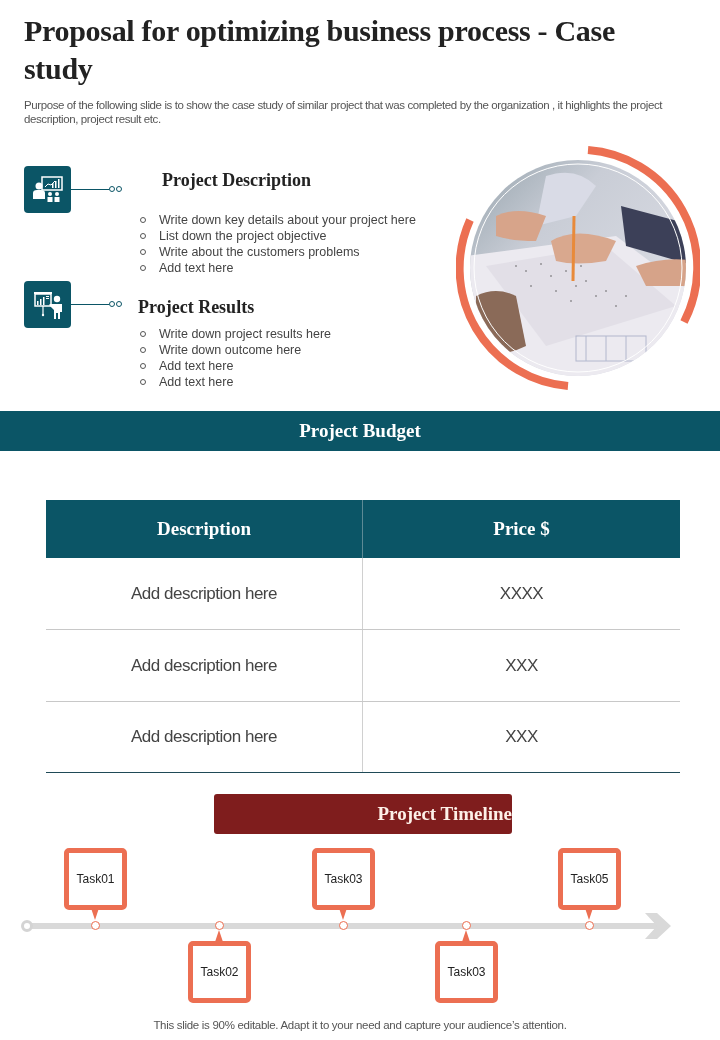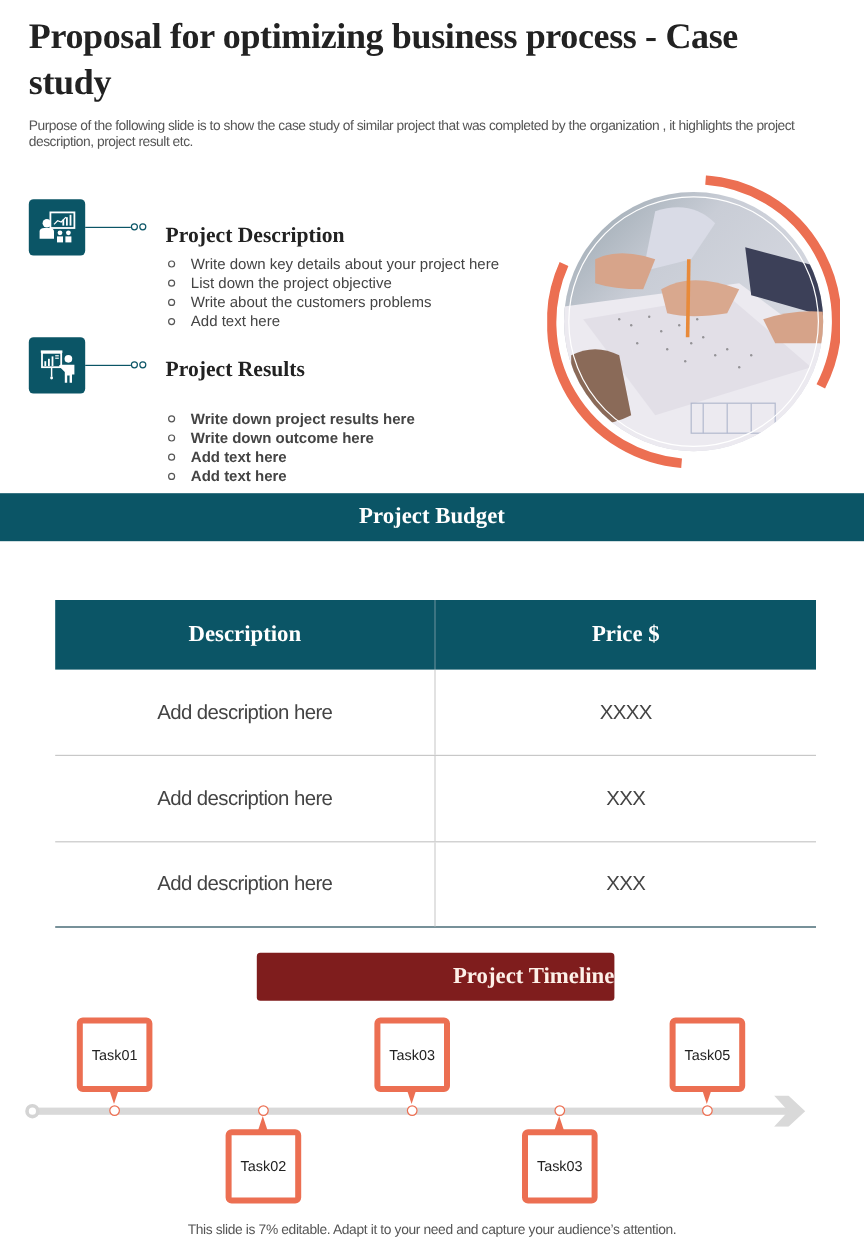--- a/index.html
+++ b/index.html
@@ -139,21 +139,21 @@
     <rect x="15.5" y="22" width="5" height="5" fill="#fff"></rect>
     <circle cx="25" cy="19" r="2" fill="#fff"></circle>
     <rect x="22.5" y="22" width="5" height="5" fill="#fff"></rect>
   </svg>
 </div>
 <div class="sec-connector" style="top:189px;"></div>
 <div class="sec-dots" style="top:186px;">
     <span></span>
     <span></span>
   </div>
-<div class="sec-title" style="top:186px;">Project Description</div>
+<div class="sec-title" style="top:170px;margin-left:24px;">Project Description</div>
 <ul class="sec-list" style="top:212px;">
   <li>
       <span class="bullet"></span>
       <span>Write down key details about your project here</span>
     </li>
   <li>
       <span class="bullet"></span>
       <span>List down the project objective</span>
     </li>
   <li>
@@ -180,21 +180,21 @@
     <circle cx="25" cy="9" r="3.2" fill="#fff"></circle>
     <path d="M20 14 L30 14 L30 22 L28 22 L28 29 L26 29 L26 23 L24 23 L24 29 L22 29 L22 20 L17 15 L18 14 Z" fill="#fff"></path>
   </svg>
 </div>
 <div class="sec-connector" style="top:304px;"></div>
 <div class="sec-dots" style="top:301px;">
     <span></span>
     <span></span>
   </div>
 <div class="sec-title" style="top:297px;">Project Results</div>
-<ul class="sec-list" style="top:341px;font-weight:bold;">
+<ul class="sec-list" style="top:326px;">
   <li>
       <span class="bullet"></span>
       <span>Write down project results here</span>
     </li>
   <li>
       <span class="bullet"></span>
       <span>Write down outcome here</span>
     </li>
   <li>
       <span class="bullet"></span>
@@ -323,13 +323,13 @@
 </div>
 <div class="tl-node" style="left:462px;"></div>
 
 <div class="pin-down" style="left:585px;"></div>
 <div class="task up" style="left:558px;">
   <span class="lbl">Task</span>
   <span class="lbl">05</span>
 </div>
 <div class="tl-node" style="left:585px;"></div>
 
-<div class="footer">This slide is 7% editable. Adapt it to your need and capture your audience’s attention.</div>
+<div class="footer">This slide is 90% editable. Adapt it to your need and capture your audience’s attention.</div>
 
 </body></html>

